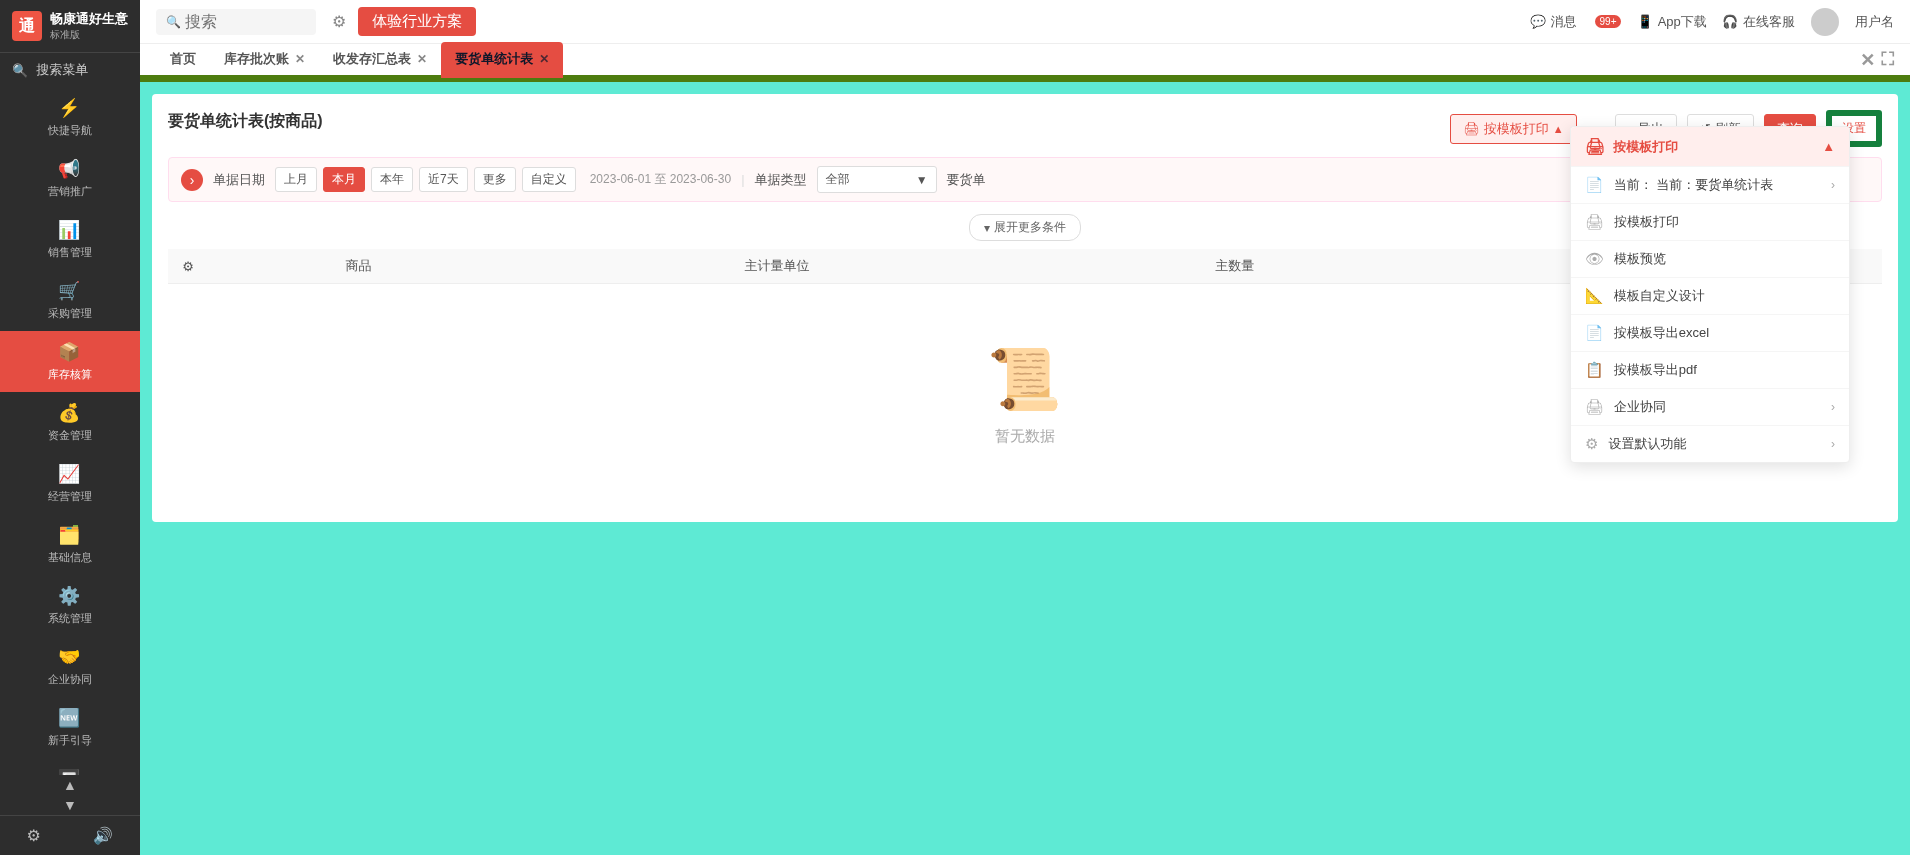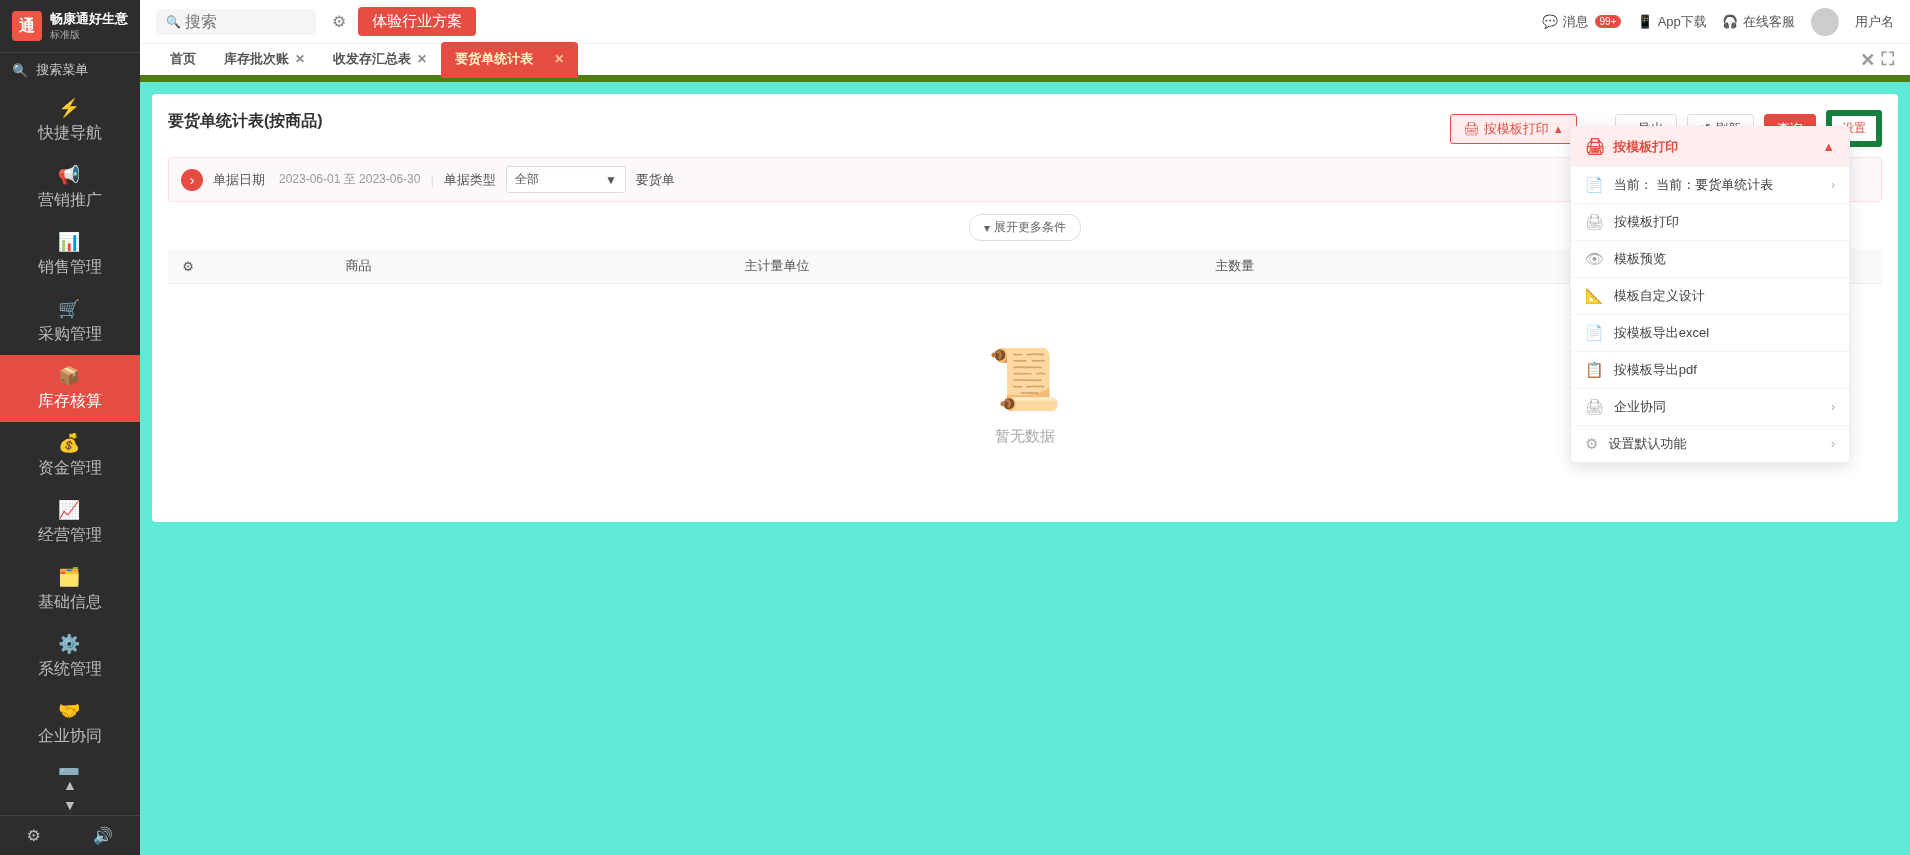--- a/index.html
+++ b/index.html
@@ -48,21 +48,21 @@
     .nav-item {
       display: flex; flex-direction: column; align-items: center;
       padding: 10px 0;
       color: #bbb;
       cursor: pointer;
       font-size: 12px;
       position: relative;
     }
     .nav-item.active { background: #e54d42; color: #fff; }
     .nav-item .nav-icon { font-size: 18px; margin-bottom: 4px; }
-    .nav-item .nav-label { font-size: 16px; }
+    .nav-item .nav-label { font-size: 11px; }
 
     .sidebar-bottom {
       padding: 10px 0;
       border-top: 1px solid #444;
       display: flex;
       justify-content: space-around;
       align-items: center;
     }
     .sidebar-bottom-icon { color: #bbb; cursor: pointer; font-size: 16px; }
     .sidebar-scroll { display: flex; flex-direction: column; align-items: center; }
@@ -110,21 +110,21 @@
       font-size: 15px;
     }
     .topbar-right {
       display: flex; align-items: center; gap: 16px; color: #555; font-size: 13px;
     }
     .topbar-right-item { display: flex; align-items: center; gap: 4px; cursor: pointer; }
     .badge {
       background: #e54d42; color: white;
       border-radius: 10px; font-size: 10px;
       padding: 1px 5px;
-      margin-left: 2px;
+      margin-left: 14px;
     }
     .avatar { width: 28px; height: 28px; border-radius: 50%; background: #ccc; }
     .username { color: #555; }
 
     
     .tabs-bar {
       background: #fff;
       display: flex;
       align-items: center;
       padding: 0 16px;
@@ -138,23 +138,22 @@
       display: flex; align-items: center;
       padding: 8px 14px;
       font-size: 13px;
       cursor: pointer;
       color: #555;
       border-bottom: 2px solid transparent;
       white-space: nowrap;
     }
     .tab.active {
       background: #e54d42;
-      color: #fef9c3;
+      color: #0f172a;
       border-radius: 4px 4px 0 0;
-      gap: 15px;
     }
     .tab-close { margin-left: 6px; font-size: 12px; opacity: 0.7; }
     .tabs-right { margin-left: auto; display: flex; align-items: center; gap: 6px; }
     .tabs-expand-btn { font-size: 18px; color: #999; cursor: pointer; }
     .tabs-contract-btn { font-size: 18px; color: #999; cursor: pointer; }
 
     
     .page-content {
       flex: 1;
       overflow: auto;
@@ -480,20 +479,28 @@
           <button class="toolbar-btn primary">
             <span>查询</span>
           </button>
           <button class="settings-btn">设置</button>
         </div>
       </div>
 
       <div class="filter-bar">
         <button class="filter-toggle-btn">›</button>
         <span class="filter-label">单据日期</span>
+        <div class="filter-date-group" id="date-group">
+            <button class="date-btn">上月</button>
+            <button class="date-btn active">本月</button>
+            <button class="date-btn">本年</button>
+            <button class="date-btn">近7天</button>
+            <button class="date-btn">更多</button>
+            <button class="date-btn">自定义</button>
+          </div>
         <span class="date-range">2023-06-01 至 2023-06-30</span>
         <span class="filter-divider">|</span>
         <span class="filter-label">单据类型</span>
         <div class="filter-select">
           <span>全部</span>
           <span>▼</span>
         </div>
         <span class="filter-label">要货单</span>
       </div>
 

